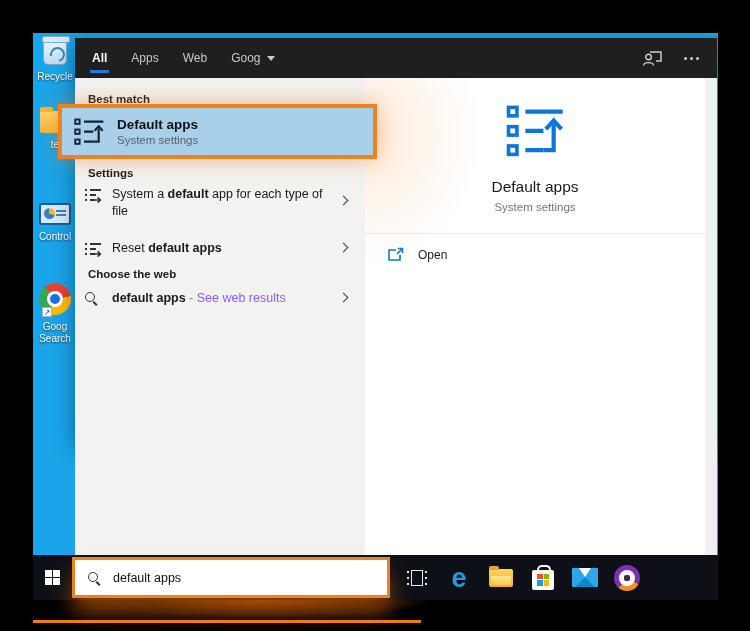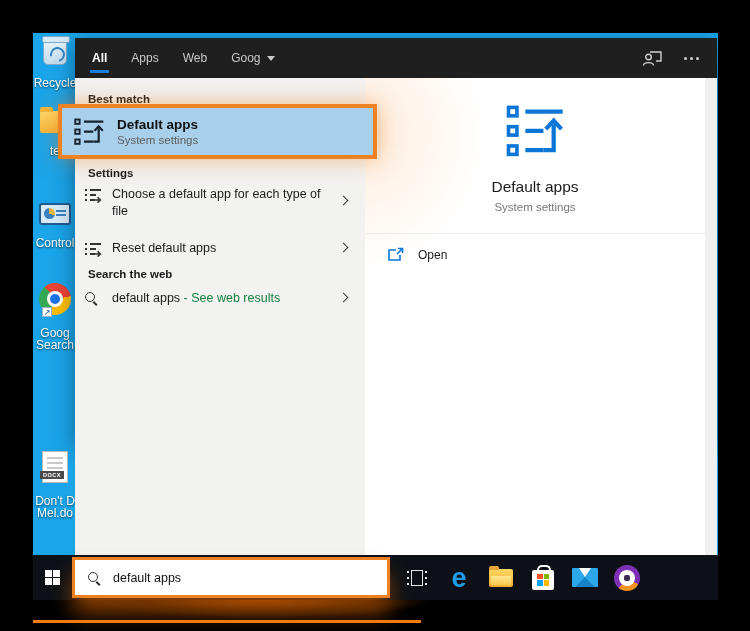--- a/index.html
+++ b/index.html
@@ -4,21 +4,21 @@
 <style>
   * { margin:0; padding:0; box-sizing:border-box; }
   html,body { background:#000; }
   body { font-family:"Liberation Sans", sans-serif; }
   #stage { position:relative; width:750px; height:631px; background:#000; overflow:hidden; }
 
   
   .desktop { position:absolute; left:33px; top:33px; width:685px; height:567px; background:#1aa4e9; }
 
   .dicon { position:absolute; width:44px; text-align:center; }
-  .dicon .dlabel { color:#fff; font-size:12px; line-height:12px; text-shadow:0 1px 2px rgba(0,0,0,.65); margin-top:12px; }
+  .dicon .dlabel { color:#fff; font-size:10px; line-height:12px; text-shadow:0 1px 2px rgba(0,0,0,.65); margin-top:6px; }
 
   
   .bin-body { width:24px; height:26px; margin:0 auto; background:linear-gradient(180deg,#eaf5fc,#c2dcee); border:1px solid #7fa9c9; border-radius:3px 3px 5px 5px; position:relative; }
   .bin-body::before { content:""; position:absolute; left:-2px; top:-4px; width:26px; height:5px; background:#d7ecf8; border:1px solid #7fa9c9; border-radius:2px; }
   .bin-body::after { content:""; position:absolute; left:6px; top:7px; width:11px; height:11px; border:2.5px solid #2f86c9; border-radius:50%; border-bottom-color:transparent; transform:rotate(30deg); }
 
   
   .fold { width:30px; height:22px; margin:0 auto; background:linear-gradient(180deg,#ffd968,#f3b53c); border-radius:2px; position:relative; margin-top:6px; }
   .fold::before { content:""; position:absolute; left:0; top:-4px; width:13px; height:5px; background:#f3b53c; border-radius:2px 2px 0 0; }
 
@@ -57,22 +57,22 @@
   .sec-label { position:absolute; left:13px; font-size:11.5px; font-weight:bold; color:#1a1a1a; }
 
   .best-match { position:absolute; left:-17px; top:26px; width:319px; height:55px; background:#a9d0ea; border:4px solid #ee8122; box-shadow:0 0 22px rgba(236,126,32,.5); display:flex; align-items:center; z-index:5; }
   .best-match .bm-text { margin-left:13px; }
   .bm-title { font-size:13.5px; font-weight:bold; color:#111; }
   .bm-sub { font-size:11.5px; color:#5d5d5d; margin-top:2px; }
 
   .row { position:absolute; left:0; width:100%; display:flex; align-items:flex-start; }
   .row .ric { width:18px; margin-left:9px; margin-top:1px; flex:0 0 auto; }
   .row .rtext { margin-left:10px; width:222px; font-size:12.5px; color:#1a1a1a; line-height:17px; }
-  .row b { font-weight:normal;text-align:center; }
-  .row .dim { color:#15803d; }
+  .row b { font-weight:bold;text-align:center; }
+  .row .dim { color:#8b5cf6; }
   .chev { position:absolute; right:18px; top:4px; width:7px; height:7px; border-top:1.5px solid #3a3a3a; border-right:1.5px solid #3a3a3a; transform:rotate(45deg); }
 
   .mag { position:relative; width:14px; height:14px; display:inline-block; }
   .mag::before { content:""; position:absolute; left:1px; top:1px; width:8px; height:8px; border:1.6px solid #333; border-radius:50%; }
   .mag::after { content:""; position:absolute; left:10px; top:10px; width:5px; height:1.6px; background:#333; transform:rotate(45deg); transform-origin:0 0; } 
 
   
   .pv-icon { margin-top:27px; color:#0b76d8; }
   .pv-title { margin-top:20px; font-size:15.5px; color:#1a1a1a; }
   .pv-sub { margin-top:5px; font-size:11.5px; color:#767676; }
@@ -149,33 +149,20 @@
     <div class="dicon" style="top:250px; left:0;">
       <div class="chrome">
           <span class="shortcut">↗</span>
         </div>
       <div class="dlabel">
         <div>Goog</div>
         <div>Search</div>
       </div>
     </div>
 
-    <div class="dicon" style="top:418px; left:0;">
-      <div class="page">
-        <div class="pl" style="top:5px"></div>
-          <div class="pl" style="top:10px"></div>
-          <div class="pl" style="top:15px"></div>
-          <div class="pl" style="top:20px"></div>
-        <span class="badge">DOCX</span>
-      </div>
-      <div class="dlabel">
-        <div>Don't D</div>
-        <div>Mel.do</div>
-      </div>
-    </div>
 
     <div class="flyout">
       <div class="fly-header">
         <div class="tab active">
             <span>All</span>
           </div>
         <div class="tab">
             <span>Apps</span>
           </div>
         <div class="tab">
@@ -220,35 +207,35 @@
           </div>
 
           <div class="sec-label" style="top:89px">Settings</div>
 
           <div class="row" style="top:108px">
             <svg class="ric" width="18" height="16" viewBox="0 0 18 16">
               <path d="M1 3 H3 M1 8 H3 M1 13 H3" stroke="#333" stroke-width="1.8" fill="none"></path>
               <path d="M6 3 H17 M6 8 H12 M6 13 H11" stroke="#333" stroke-width="1.8" fill="none"></path>
               <path d="M11 13 H16 M13.6 10.4 L16.4 13 L13.6 15.6" stroke="#333" stroke-width="1.6" fill="none"></path>
             </svg>
-            <div class="rtext"><span>Choose a </span><b>default</b><span> app for each type of file</span></div>
+            <div class="rtext"><span>System a </span><b>default</b><span> app for each type of file</span></div>
             <span class="chev" style="top:11px"></span>
           </div>
 
           <div class="row" style="top:162px">
             <svg class="ric" width="18" height="16" viewBox="0 0 18 16">
               <path d="M1 3 H3 M1 8 H3 M1 13 H3" stroke="#333" stroke-width="1.8" fill="none"></path>
               <path d="M6 3 H17 M6 8 H12 M6 13 H11" stroke="#333" stroke-width="1.8" fill="none"></path>
               <path d="M11 13 H16 M13.6 10.4 L16.4 13 L13.6 15.6" stroke="#333" stroke-width="1.6" fill="none"></path>
             </svg>
             <div class="rtext"><span>Reset </span><b>default apps</b><span></span></div>
             <span class="chev"></span>
           </div>
 
-          <div class="sec-label" style="top:190px">Search the web</div>
+          <div class="sec-label" style="top:190px">Choose the web</div>
 
           <div class="row" style="top:212px">
             <span class="ric mag"></span>
             <div class="rtext"><b>default apps</b><span class="dim"> - See web results</span></div>
             <span class="chev"></span>
           </div>
 
         </div>
 
         <div class="preview-pane">

